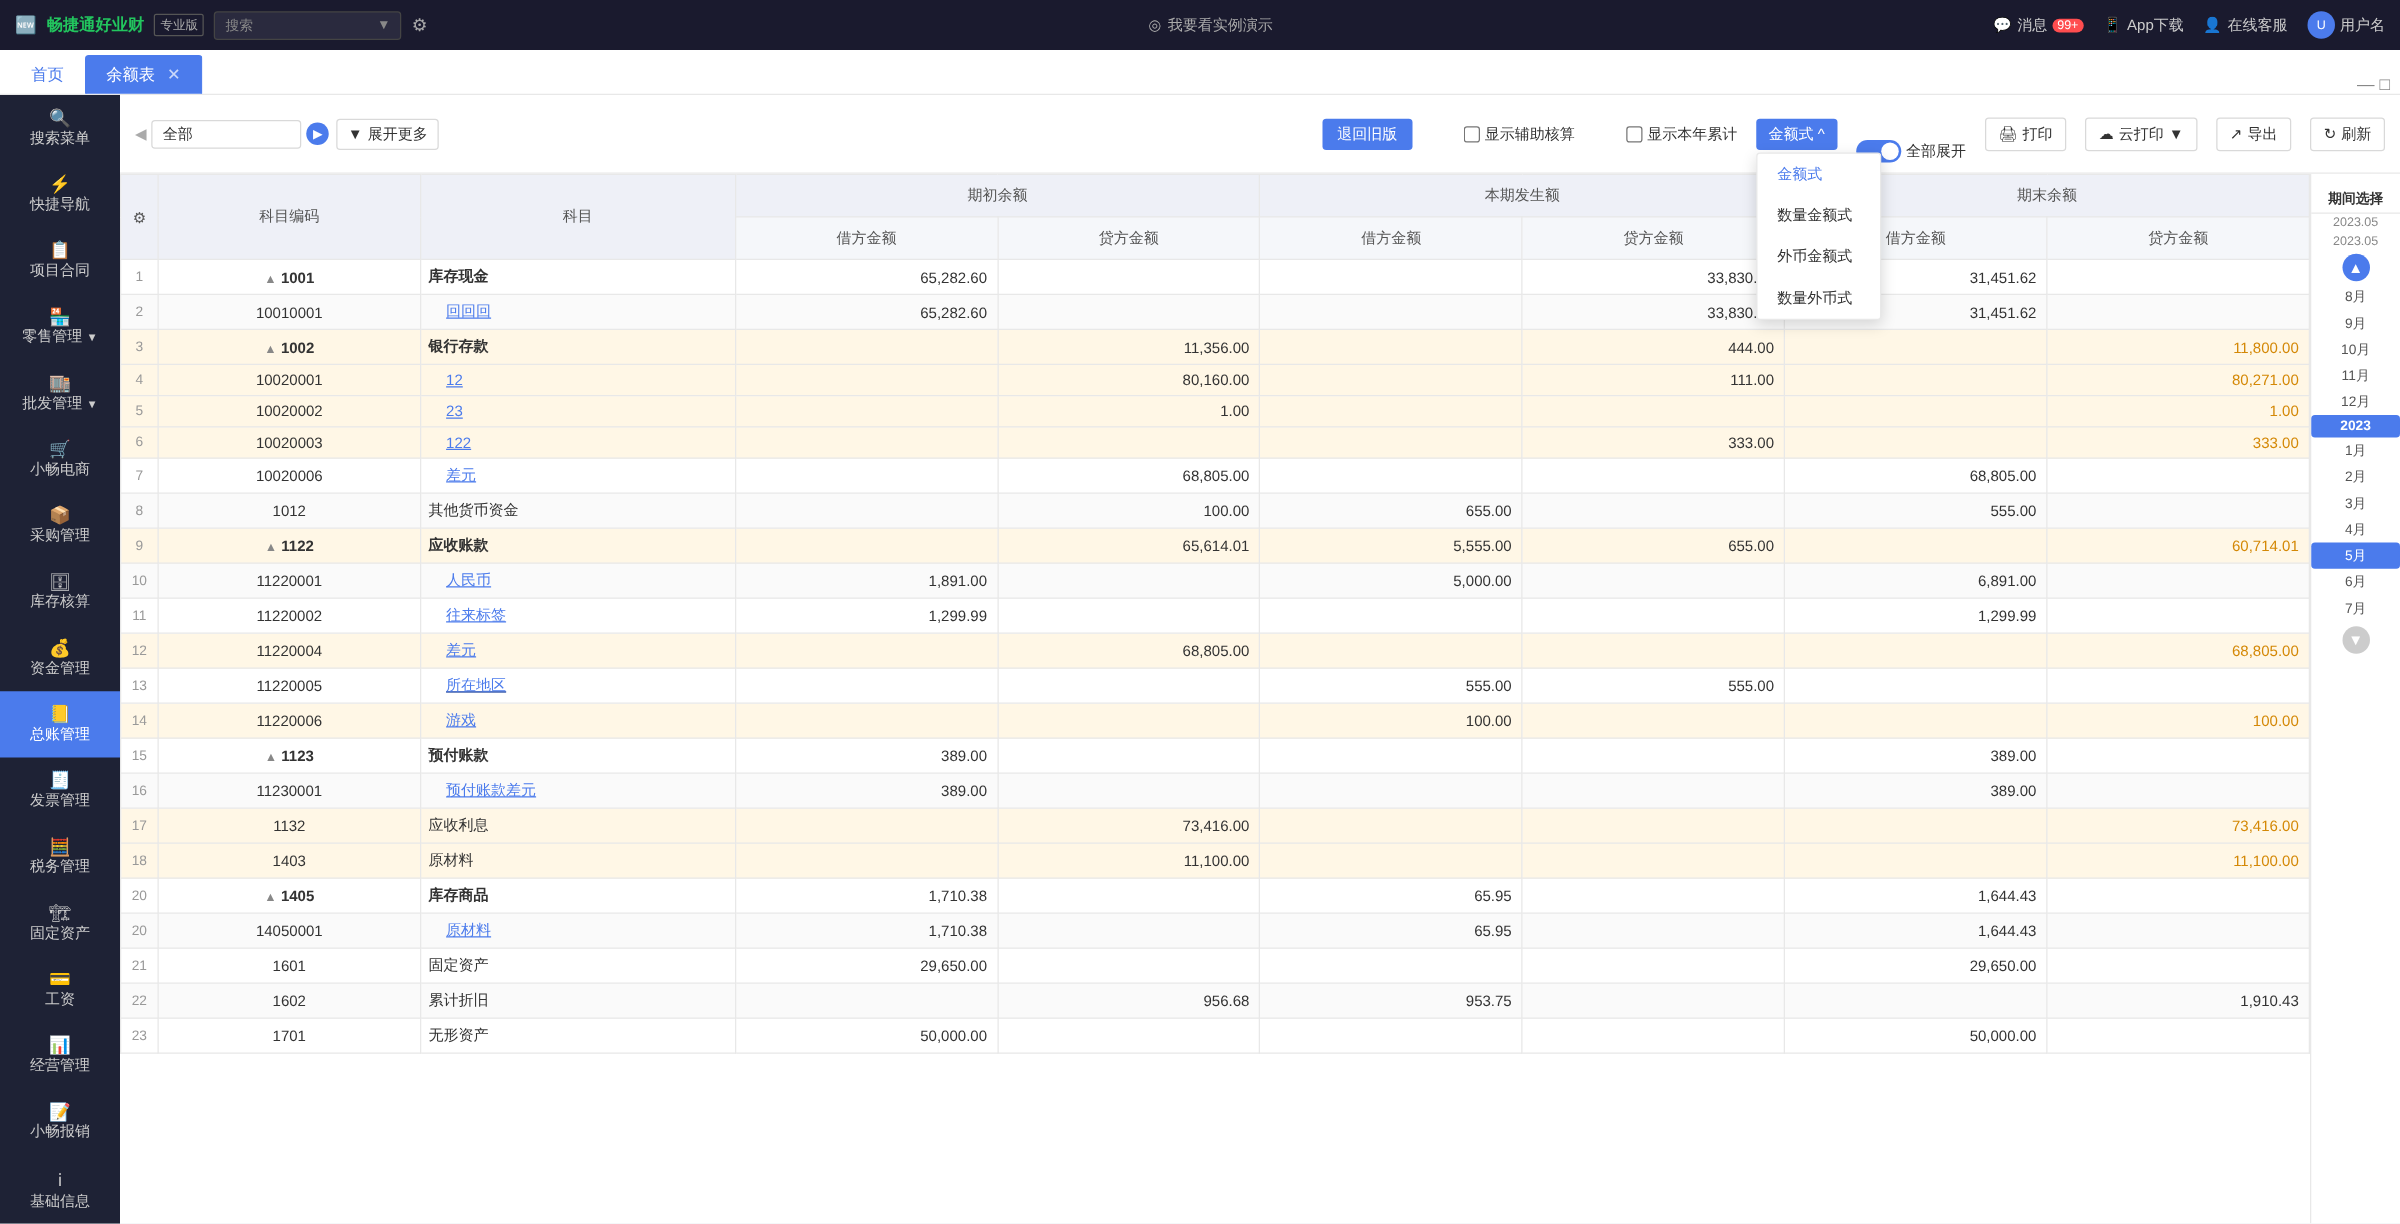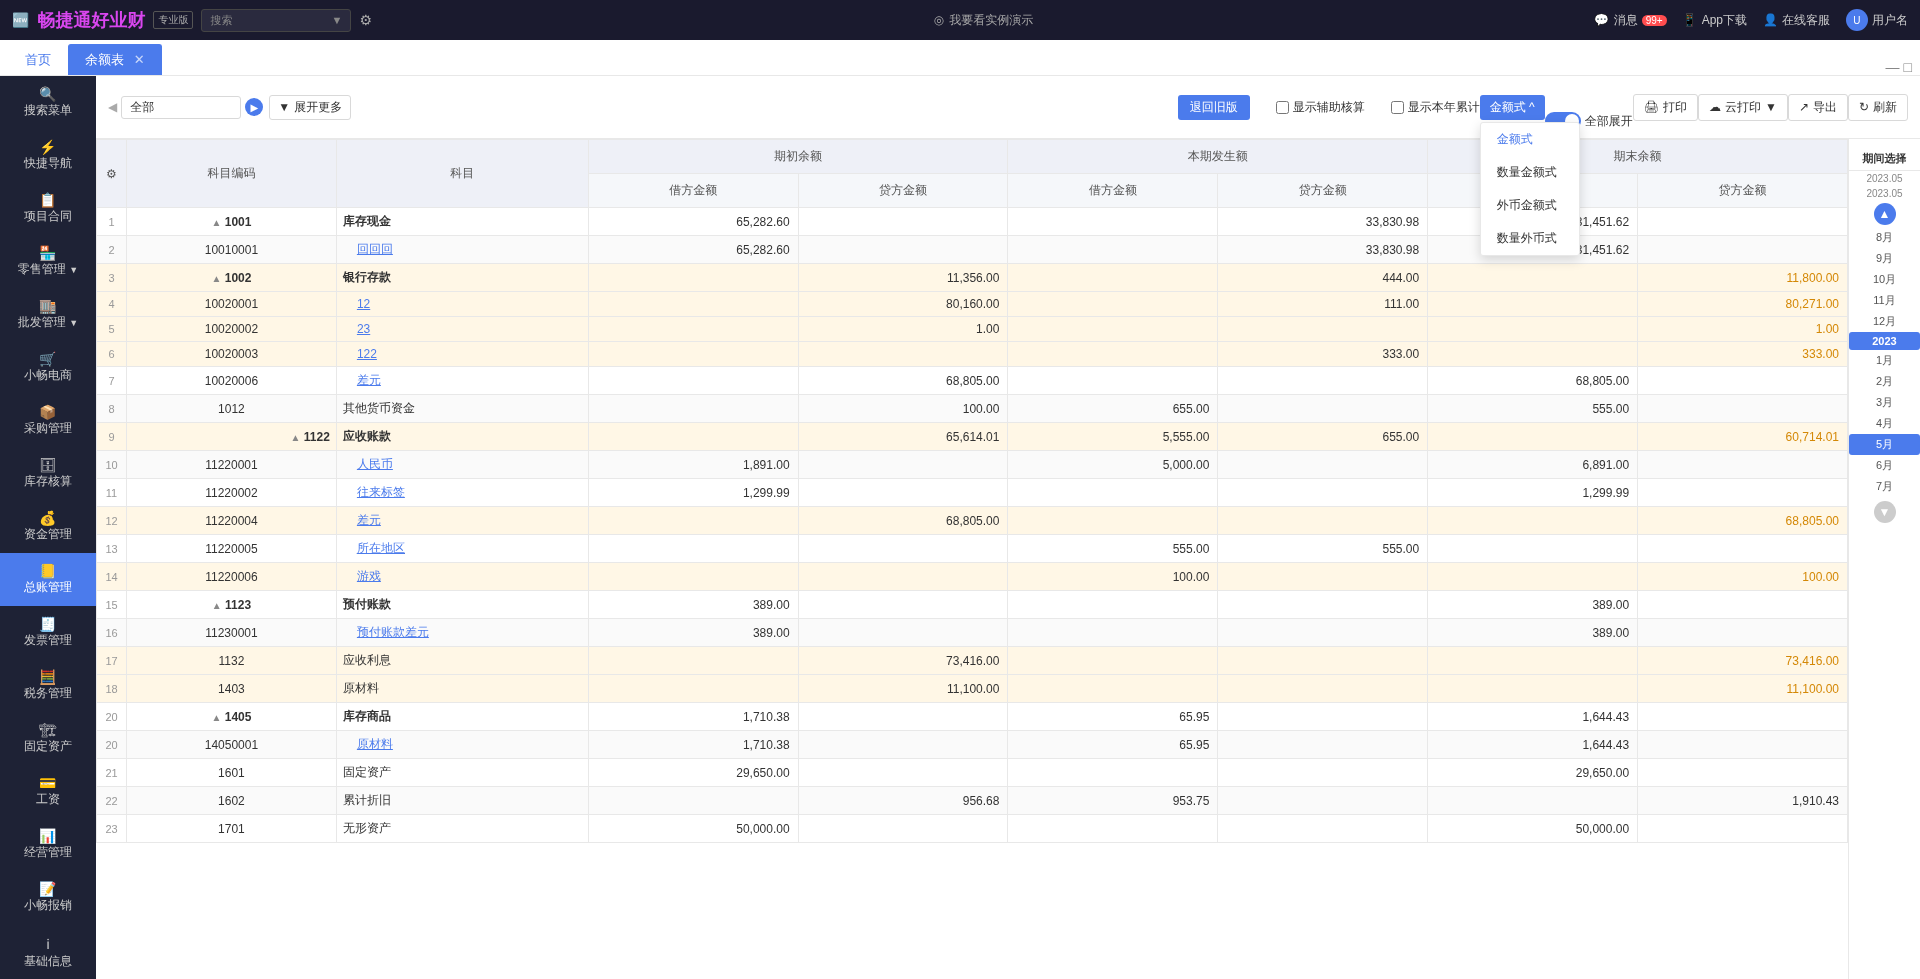--- a/index.html
+++ b/index.html
@@ -31,21 +31,21 @@
 
     
     .content { flex: 1; background: #f0f2f5; overflow: hidden; display: flex; flex-direction: column; }
 
     
     .toolbar { background: #fff; padding: 8px 12px; display: flex; align-items: center; gap: 8px; border-bottom: 1px solid #e8e8e8; flex-wrap: wrap; }
     .toolbar-left { display: flex; align-items: center; gap: 6px; flex: 1; }
     .search-box { display: flex; align-items: center; border: 1px solid #d9d9d9; border-radius: 3px; padding: 2px 8px; background: white; min-width: 120px; }
     .nav-arrow { background: #4b7bec; color: white; border: none; border-radius: 50%; width: 18px; height: 18px; cursor: pointer; font-size: 10px; display: flex; align-items: center; justify-content: center; }
     .expand-btn { border: 1px solid #d9d9d9; border-radius: 3px; padding: 3px 8px; cursor: pointer; font-size: 12px; background: white; display: flex; align-items: center; gap: 4px; }
-    .toolbar-right { display: flex; align-items: center; gap: 0; justify-content: space-between; }
+    .toolbar-right { display: flex; align-items: center; gap: 15px; justify-content: space-between; }
     .btn-primary { background: #4b7bec; color: white; border: none; border-radius: 3px; padding: 4px 12px; cursor: pointer; font-size: 12px; }
     .btn-default { background: white; color: #333; border: 1px solid #d9d9d9; border-radius: 3px; padding: 4px 10px; cursor: pointer; font-size: 12px; display: flex; align-items: center; gap: 4px; }
     .checkbox-label { display: flex; align-items: center; gap: 4px; font-size: 12px; cursor: pointer; padding-left: 26px; }
     .toggle-switch { width: 36px; height: 18px; background: #4b7bec; border-radius: 9px; position: relative; cursor: pointer; }
     .toggle-knob { width: 14px; height: 14px; background: white; border-radius: 50%; position: absolute; right: 2px; top: 2px; }
     .dropdown-btn { background: #4b7bec; color: white; border: none; border-radius: 3px; padding: 4px 10px; cursor: pointer; font-size: 12px; display: flex; align-items: center; gap: 4px; position: relative; }
 
     
     .dropdown-menu { position: absolute; top: 100%; left: 0; background: white; border: 1px solid #e8e8e8; border-radius: 3px; box-shadow: 0 4px 12px rgba(0,0,0,0.15); z-index: 100; min-width: 100px; }
     .dropdown-menu-item { padding: 8px 16px; cursor: pointer; font-size: 12px; color: #333; white-space: nowrap; }
@@ -73,21 +73,21 @@
     .sub-header th { background: #f5f7fa; }
   </style>
 </head>
 <body>
 
 <div class="top-bar">
   <div class="top-bar-left">
     <span style="color:#4fc3f7;font-size:14px;font-weight:bold;">
       🆕
     </span>
-    <span style="color:#d946ef;font-size:18px;font-weight:bold;">畅捷通好业财</span>
+    <span style="color:#22c55e;font-size:13px;font-weight:bold;">畅捷通好业财</span>
     <span style="color:#aaa;font-size:10px;border:1px solid #555;padding:1px 4px;border-radius:2px;">专业版</span>
     <div class="top-search">
       <span style="color:#888;">搜索</span>
       <span style="color:#888;">▼</span>
     </div>
     <span style="color:#aaa;font-size:14px;">⚙</span>
   </div>
   <div class="top-bar-center">
     <span>◎</span>
     <span style="color:#aaa;cursor:pointer;">我要看实例演示</span>
@@ -375,21 +375,21 @@
                 <td style="text-align: left;">其他货币资金</td>
                 <td style="text-align: right; padding-right: 8px;"></td>
                 <td style="text-align: right; padding-right: 8px;">100.00</td>
                 <td style="text-align: right; padding-right: 8px;">655.00</td>
                 <td style="text-align: right; padding-right: 8px;"></td>
                 <td style="text-align: right; padding-right: 8px;">555.00</td>
                 <td style="text-align: right; padding-right: 8px;"></td>
               </tr>
               <tr style="background: rgb(255, 247, 230);">
                 <td style="color: rgb(153, 153, 153); font-size: 11px;">9</td>
-                <td style="font-weight: bold; text-align: right;"><span style="font-size:10px;color:#888;">▲</span> 1122</td>
+                <td style="font-weight: bold;"><span style="font-size:10px;color:#888;">▲</span> 1122</td>
                 <td style="text-align: left; font-weight: bold;"><strong>应收账款</strong></td>
                 <td style="text-align: right; padding-right: 8px;"></td>
                 <td style="text-align: right; padding-right: 8px;">65,614.01</td>
                 <td style="text-align: right; padding-right: 8px;">5,555.00</td>
                 <td style="text-align: right; padding-right: 8px;">655.00</td>
                 <td style="text-align: right; padding-right: 8px;"></td>
                 <td style="text-align: right; padding-right: 8px; color: rgb(212, 136, 6); background: rgb(255, 247, 230);">60,714.01</td>
               </tr>
               <tr>
                 <td style="color: rgb(153, 153, 153); font-size: 11px;">10</td>

